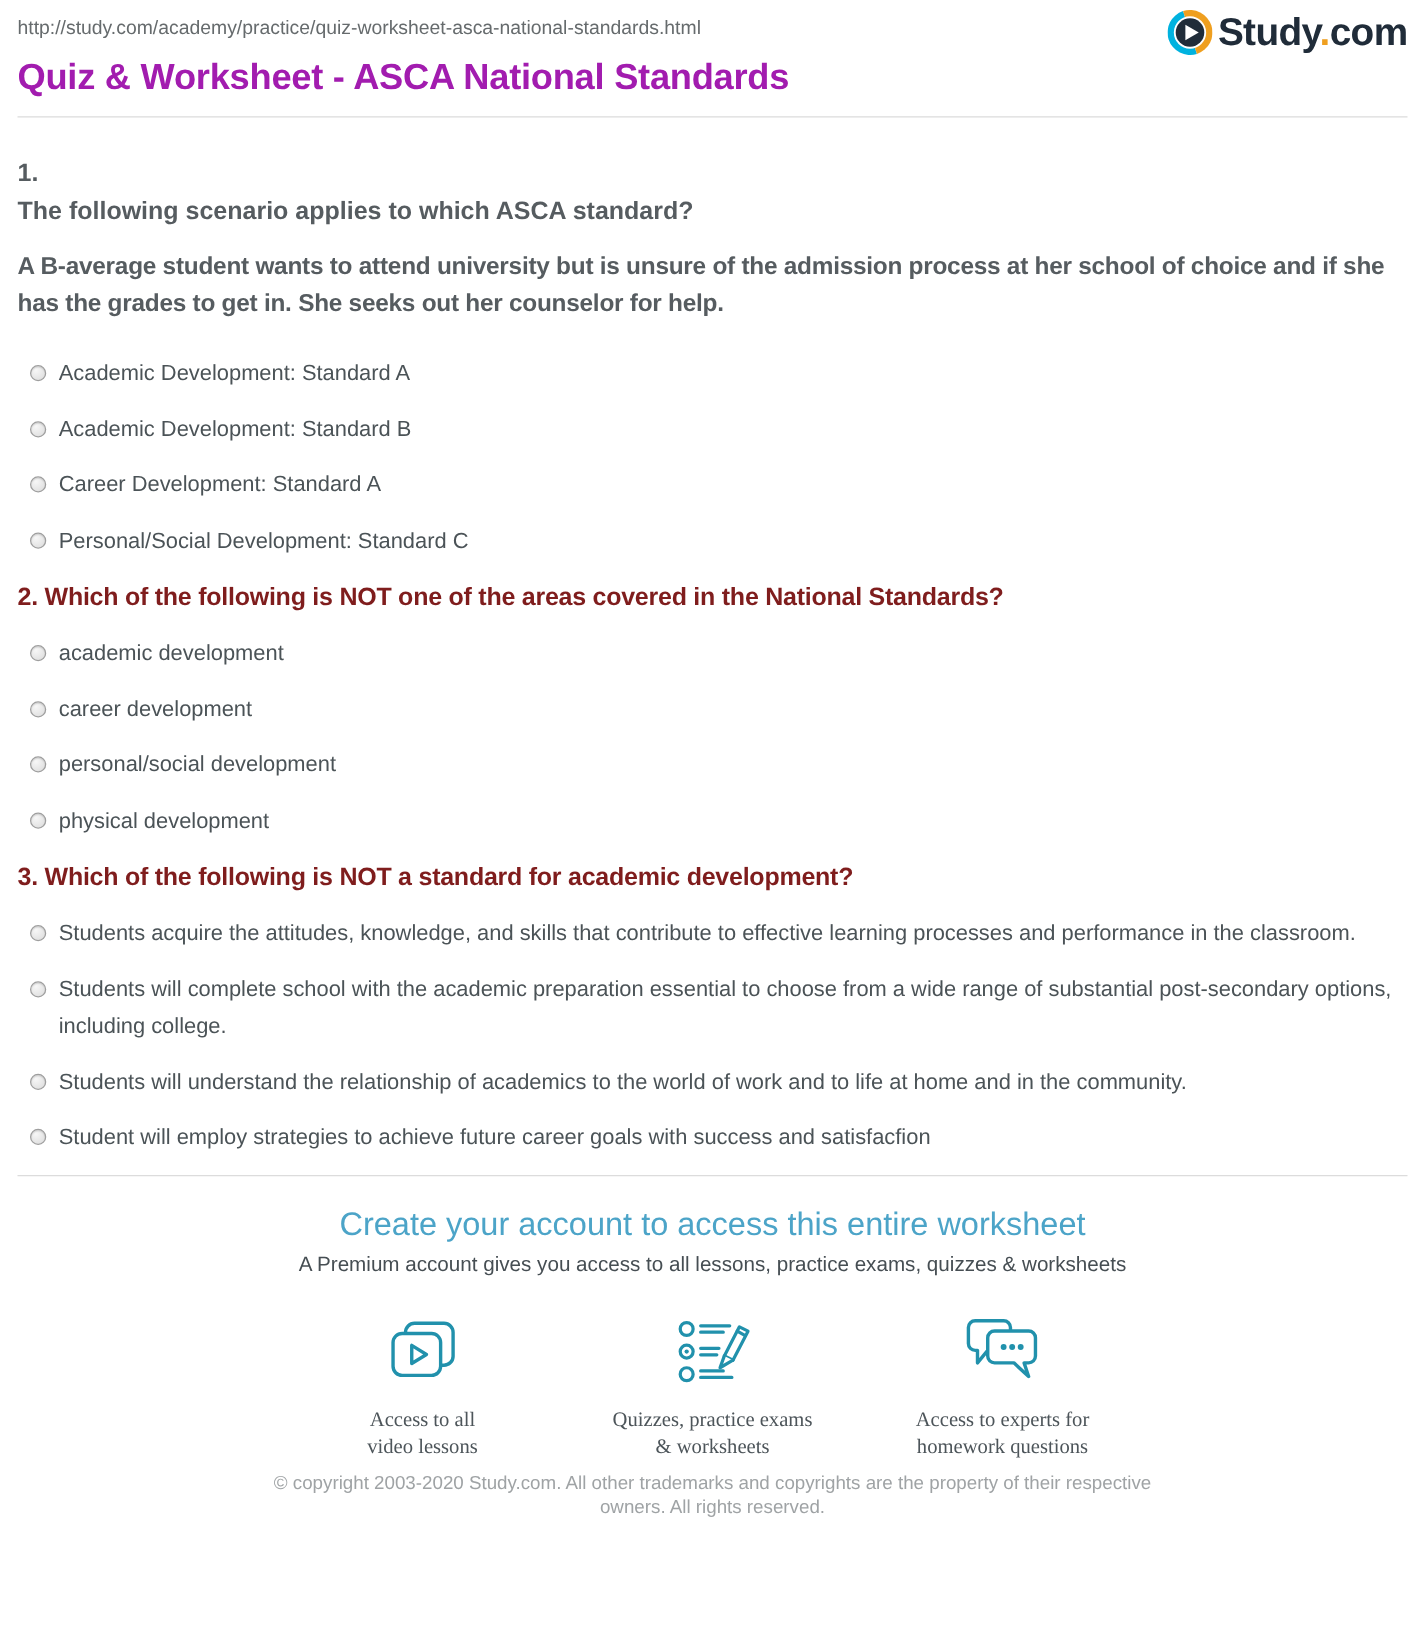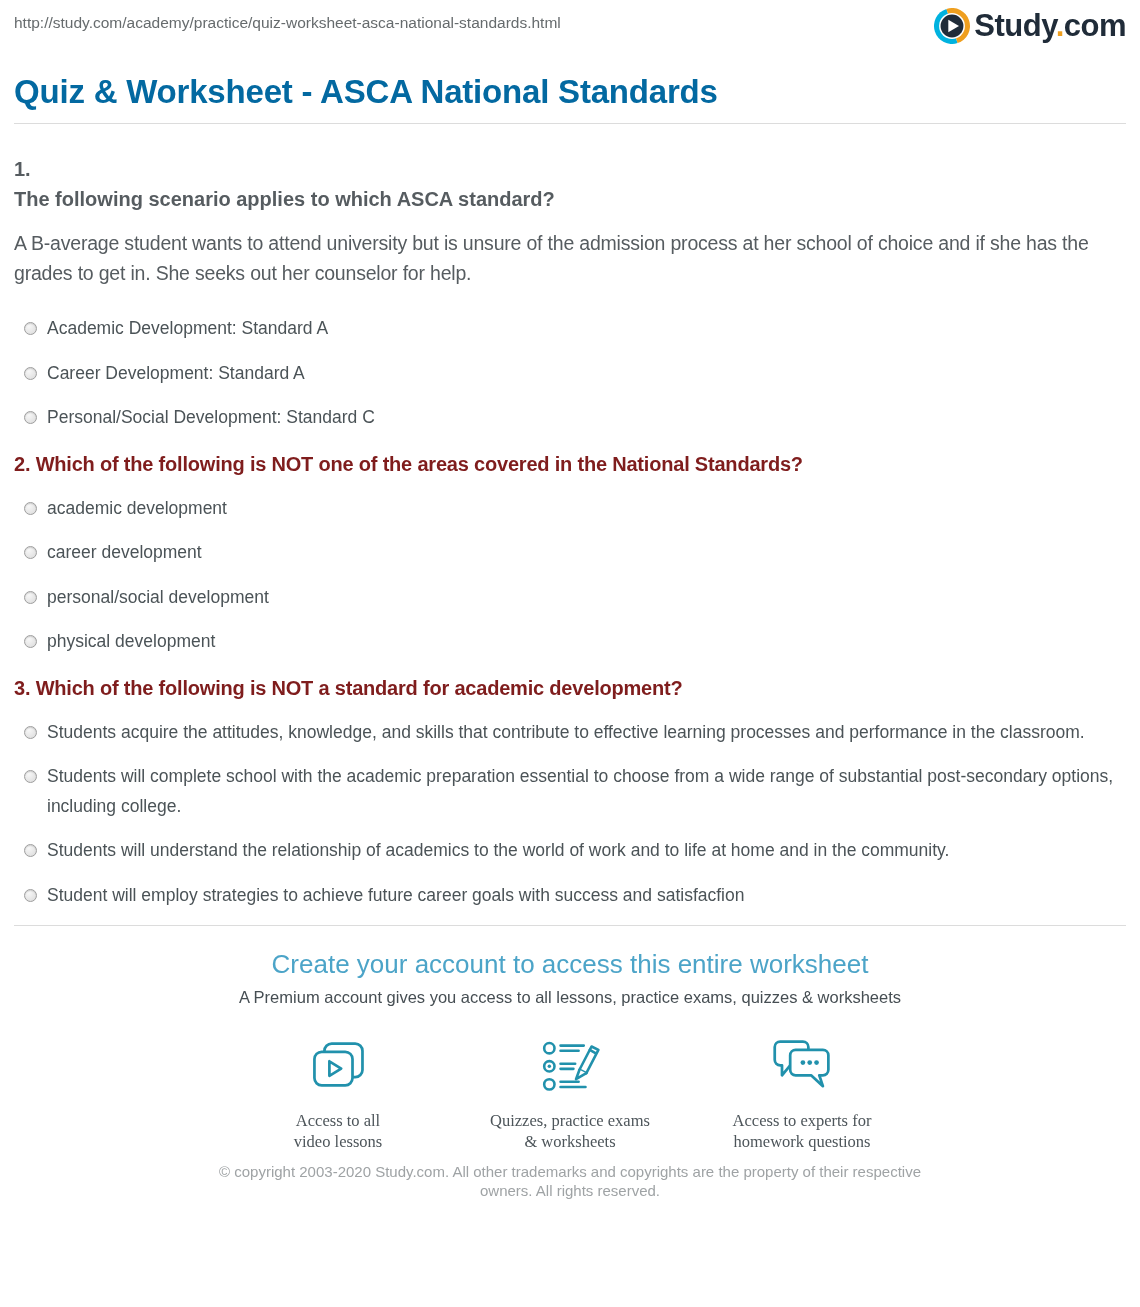--- a/index.html
+++ b/index.html
@@ -8,27 +8,27 @@
   .page { width:1140px; height:1307px; margin:0 auto; background:#fff; padding:0 14px; overflow:hidden; position:relative; }
 
   
   .header { display:flex; justify-content:space-between; align-items:flex-start; padding-top:6px; }
   .url-text { font-size:15.5px; color:#666b6d; margin-top:8px; letter-spacing:0; }
   .logo { display:flex; align-items:center; gap:4px; margin-top:2px; cursor:pointer; }
   .logo-text { font-size:31px; font-weight:bold; color:#202c39; letter-spacing:-0.5px; }
   .logo-text .dot { color:#ef9f1f; }
 
   
-  h1.page-title { margin-top:30px; font-size:33px; line-height:36px; font-weight:bold; color:#0369a1; letter-spacing:-0.2px; }
+  h1.page-title { font-size:29px; line-height:36px; font-weight:bold; color:#a21caf; letter-spacing:-0.2px; }
   .rule { border:none; border-top:1px solid #dcdcdc; margin-top:13px; }
 
   
   .q1-number { margin-top:30px; font-size:20px; line-height:30px; font-weight:600; color:#565c60; }
   .q1-prompt { font-size:20px; line-height:30px; font-weight:600; color:#565c60; }
-  .q1-scenario { margin-top:14px; font-size:19.5px; line-height:30px; font-weight:400; color:#565c60; letter-spacing:-0.2px; max-width:1105px; }
+  .q1-scenario { margin-top:14px; font-size:19.5px; line-height:30px; font-weight:700; color:#565c60; letter-spacing:-0.2px; max-width:1105px; }
   .question-heading { margin-top:16px; font-size:20px; line-height:30px; font-weight:700; color:#7f1d1d; letter-spacing:-0.2px; }
   .options { margin-top:26px; list-style:none; }
   .options.tight { margin-top:15px; }
   .option { display:flex; align-items:flex-start; margin-bottom:15px; cursor:pointer; }
   .radio { flex:none; width:13px; height:13px; border-radius:50%; border:1px solid #9e9e9e;
            background:radial-gradient(circle at 35% 30%, #f7f7f7 0%, #e3e3e3 70%, #d6d6d6 100%);
            margin:8px 10px 0 10px; box-shadow:inset 0 1px 1px rgba(0,0,0,0.12); }
   .option-label { font-size:17.5px; line-height:29.5px; color:#4b5357; max-width:1070px; }
 
   
@@ -74,20 +74,24 @@
     <div class="q1-number">1.</div>
     <div class="q1-prompt">The following scenario applies to which ASCA standard?</div>
     <p class="q1-scenario">A B-average student wants to attend university but is unsure of the admission process at her school of choice and if she has the grades to get in. She seeks out her counselor for help.</p>
     <ul class="options">
       <li class="option">
         <span class="radio"></span>
         <span class="option-label">Academic Development: Standard A</span>
       </li>
       <li class="option">
         <span class="radio"></span>
+        <span class="option-label">Academic Development: Standard B</span>
+      </li>
+      <li class="option">
+        <span class="radio"></span>
         <span class="option-label">Career Development: Standard A</span>
       </li>
       <li class="option">
         <span class="radio"></span>
         <span class="option-label">Personal/Social Development: Standard C</span>
       </li>
     </ul>
   </div>
 
   <div class="question">

